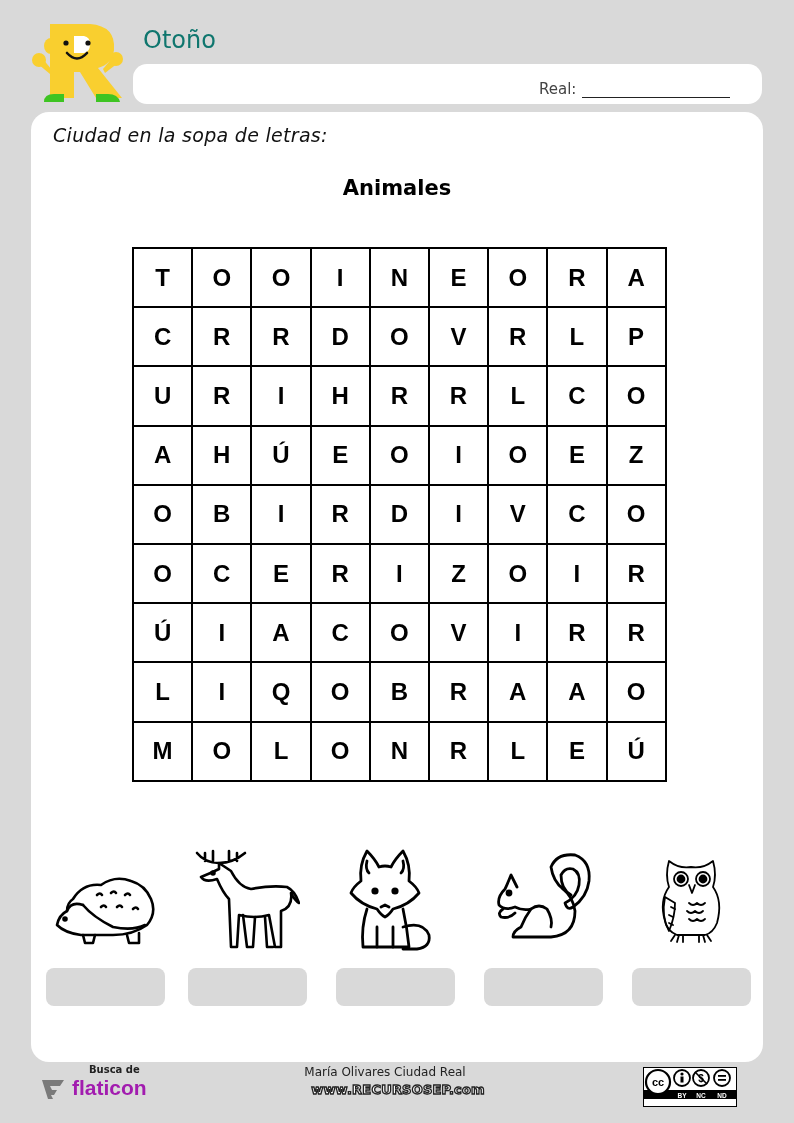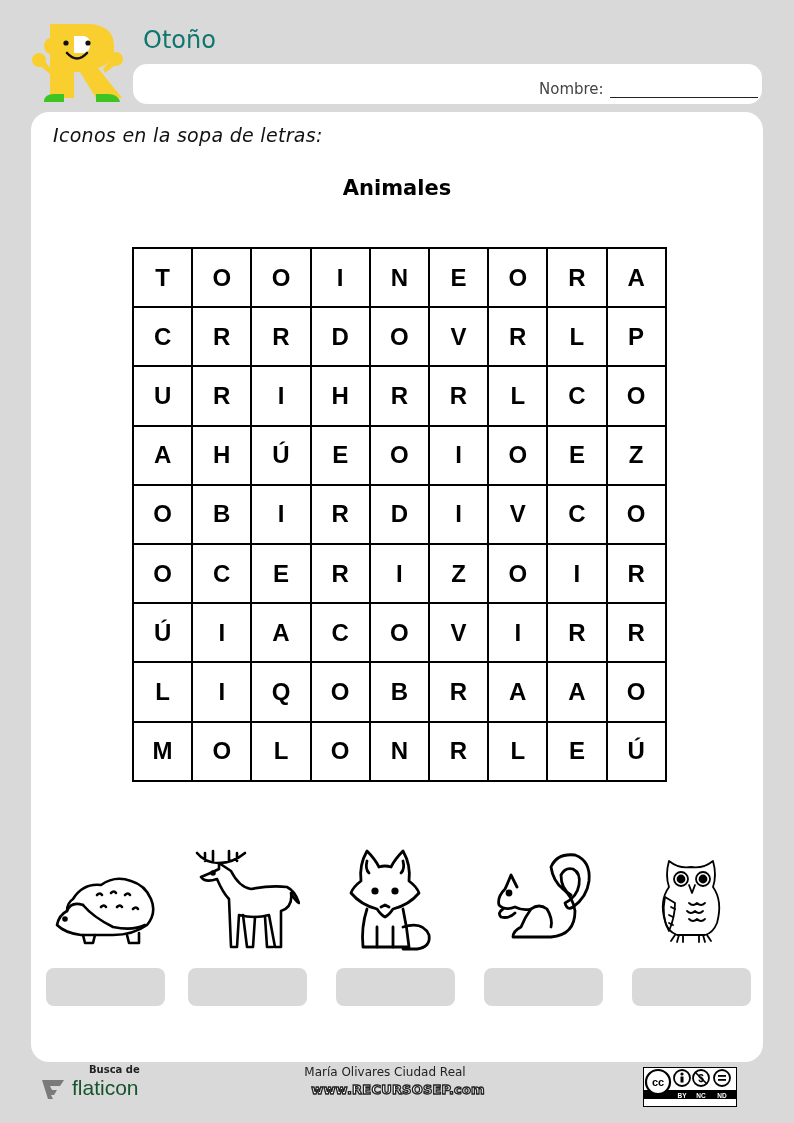--- a/index.html
+++ b/index.html
@@ -57,21 +57,21 @@
   }
   .animals { position: absolute; left: 0; top: 735px; width: 732px; height: 170px; }
   .animal { position: absolute; top: 0; width: 119px; }
   .animal svg { display: block; margin: 0 auto; }
   .answer-box {
     position: absolute; top: 121px; width: 119px; height: 38px;
     background: #d9d9d9; border-radius: 8px;
   }
   .footer-flat { position: absolute; left: 42px; top: 1064px; width: 120px; }
   .flat-small { position: absolute; left: 47px; top: 0; font-size: 10px; font-weight: bold; color: #222; }
-  .flat-big { position: absolute; left: 30px; top: 12px; font-size: 21px; font-weight: normal; color: #14532d; font-family: "Liberation Sans", sans-serif; }
+  .flat-big { position: absolute; left: 30px; top: 12px; font-size: 21px; font-weight: bold; color: #a21caf; font-family: "Liberation Sans", sans-serif; }
   .flat-logo { position: absolute; left: 0; top: 14px; }
   .author { position: absolute; left: 0; width: 770px; top: 1065px; text-align: center; font-size: 12px; color: #222; padding-right: 0; }
   .author span { position: relative; left: 0px; }
   .website {
     position: absolute; left: 276px; top: 1082px; width: 244px; text-align: center;
     font-size: 13px; font-weight: bold; color: #fff; letter-spacing: 0.2px;
     font-family: "DejaVu Sans", sans-serif;
     -webkit-text-stroke: 1.3px #222;
   }
   .cc { position: absolute; left: 643px; top: 1067px; width: 94px; height: 40px; background: #fff; border: 1px solid #000; }
@@ -93,27 +93,27 @@
     <path d="M37 31 Q47 42 57 31" stroke="#111" stroke-width="2.6" fill="none" stroke-linecap="round"></path>
     <path d="M14 80 Q14 72 24 72 L34 72 L34 80 Z" fill="#3ec422"></path>
     <path d="M66 72 L78 72 Q88 72 90 80 L66 80 Z" fill="#3ec422"></path>
   </svg>
 </div>
 
 <div class="title">Otoño</div>
 
 <div class="name-pill">
   <div class="field field-date">
-    <span>Nombre:</span>
+    <span>Real:</span>
     <span class="line"></span>
   </div>
 </div>
 
 <div class="card">
-  <div class="instruction">Iconos en la sopa de letras:</div>
+  <div class="instruction">Ciudad en la sopa de letras:</div>
   <div class="subtitle">Animales</div>
 
   <table class="grid">
     <tbody>
       <tr>
         <td>T</td>
         <td>O</td>
         <td>O</td>
         <td>I</td>
         <td>N</td>

